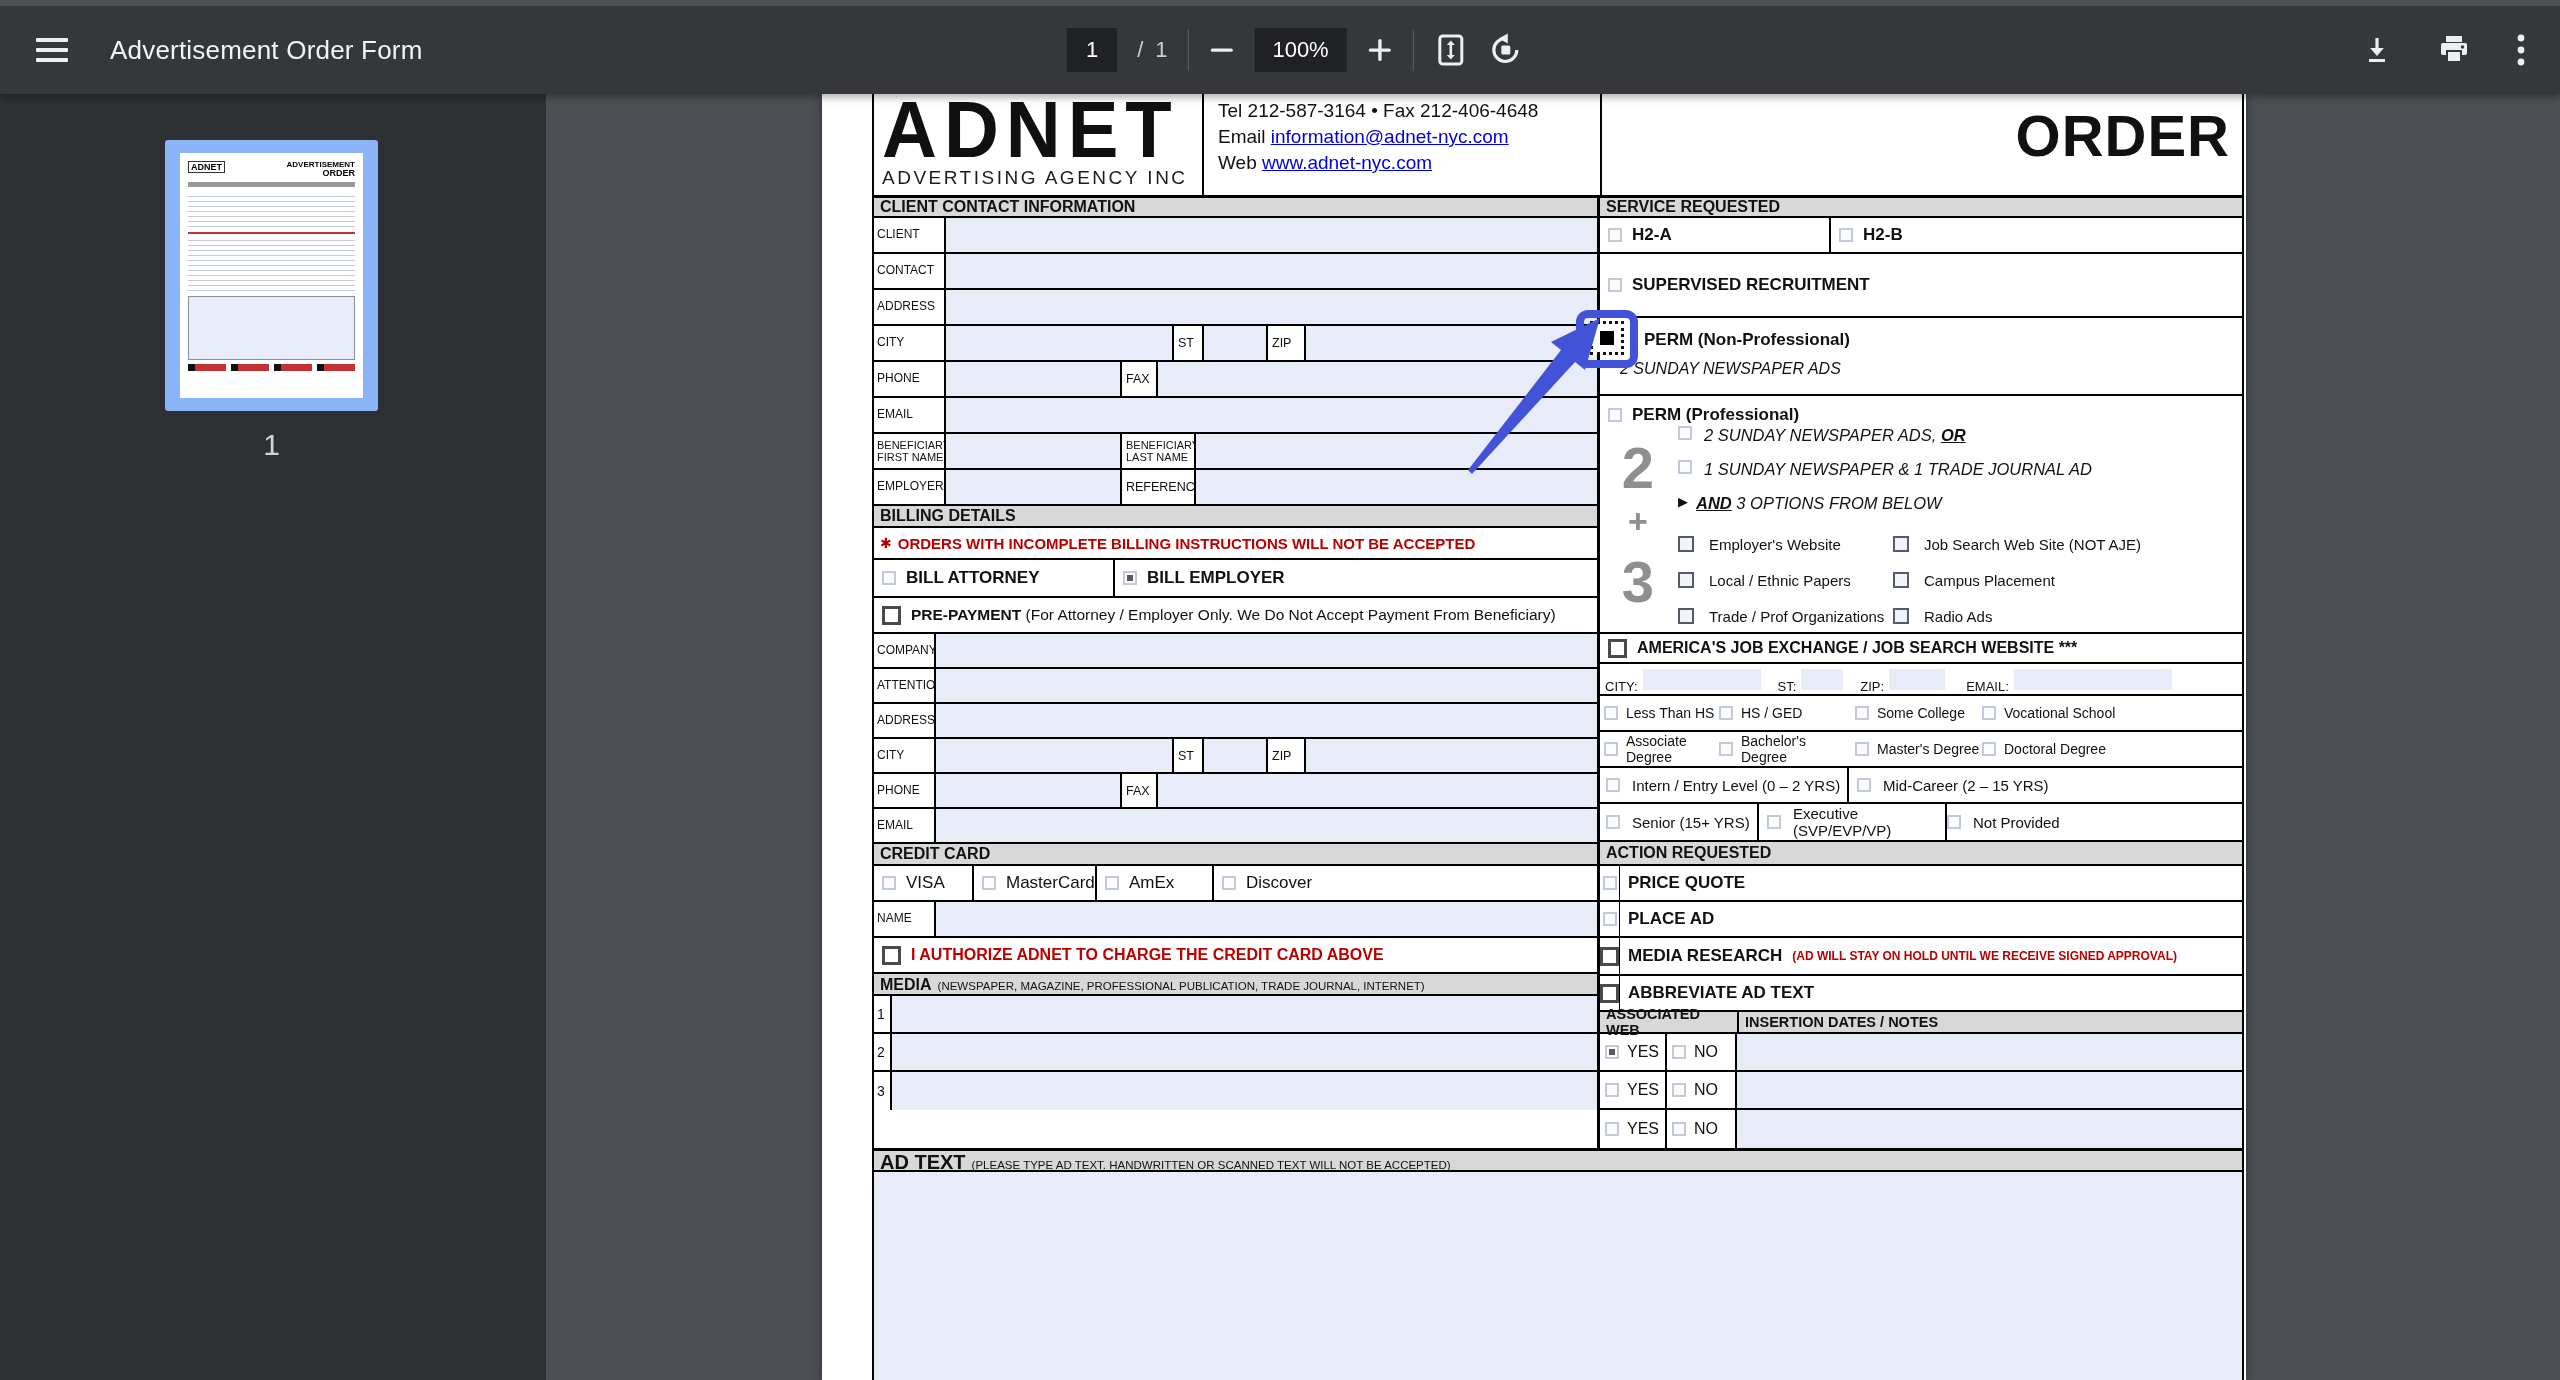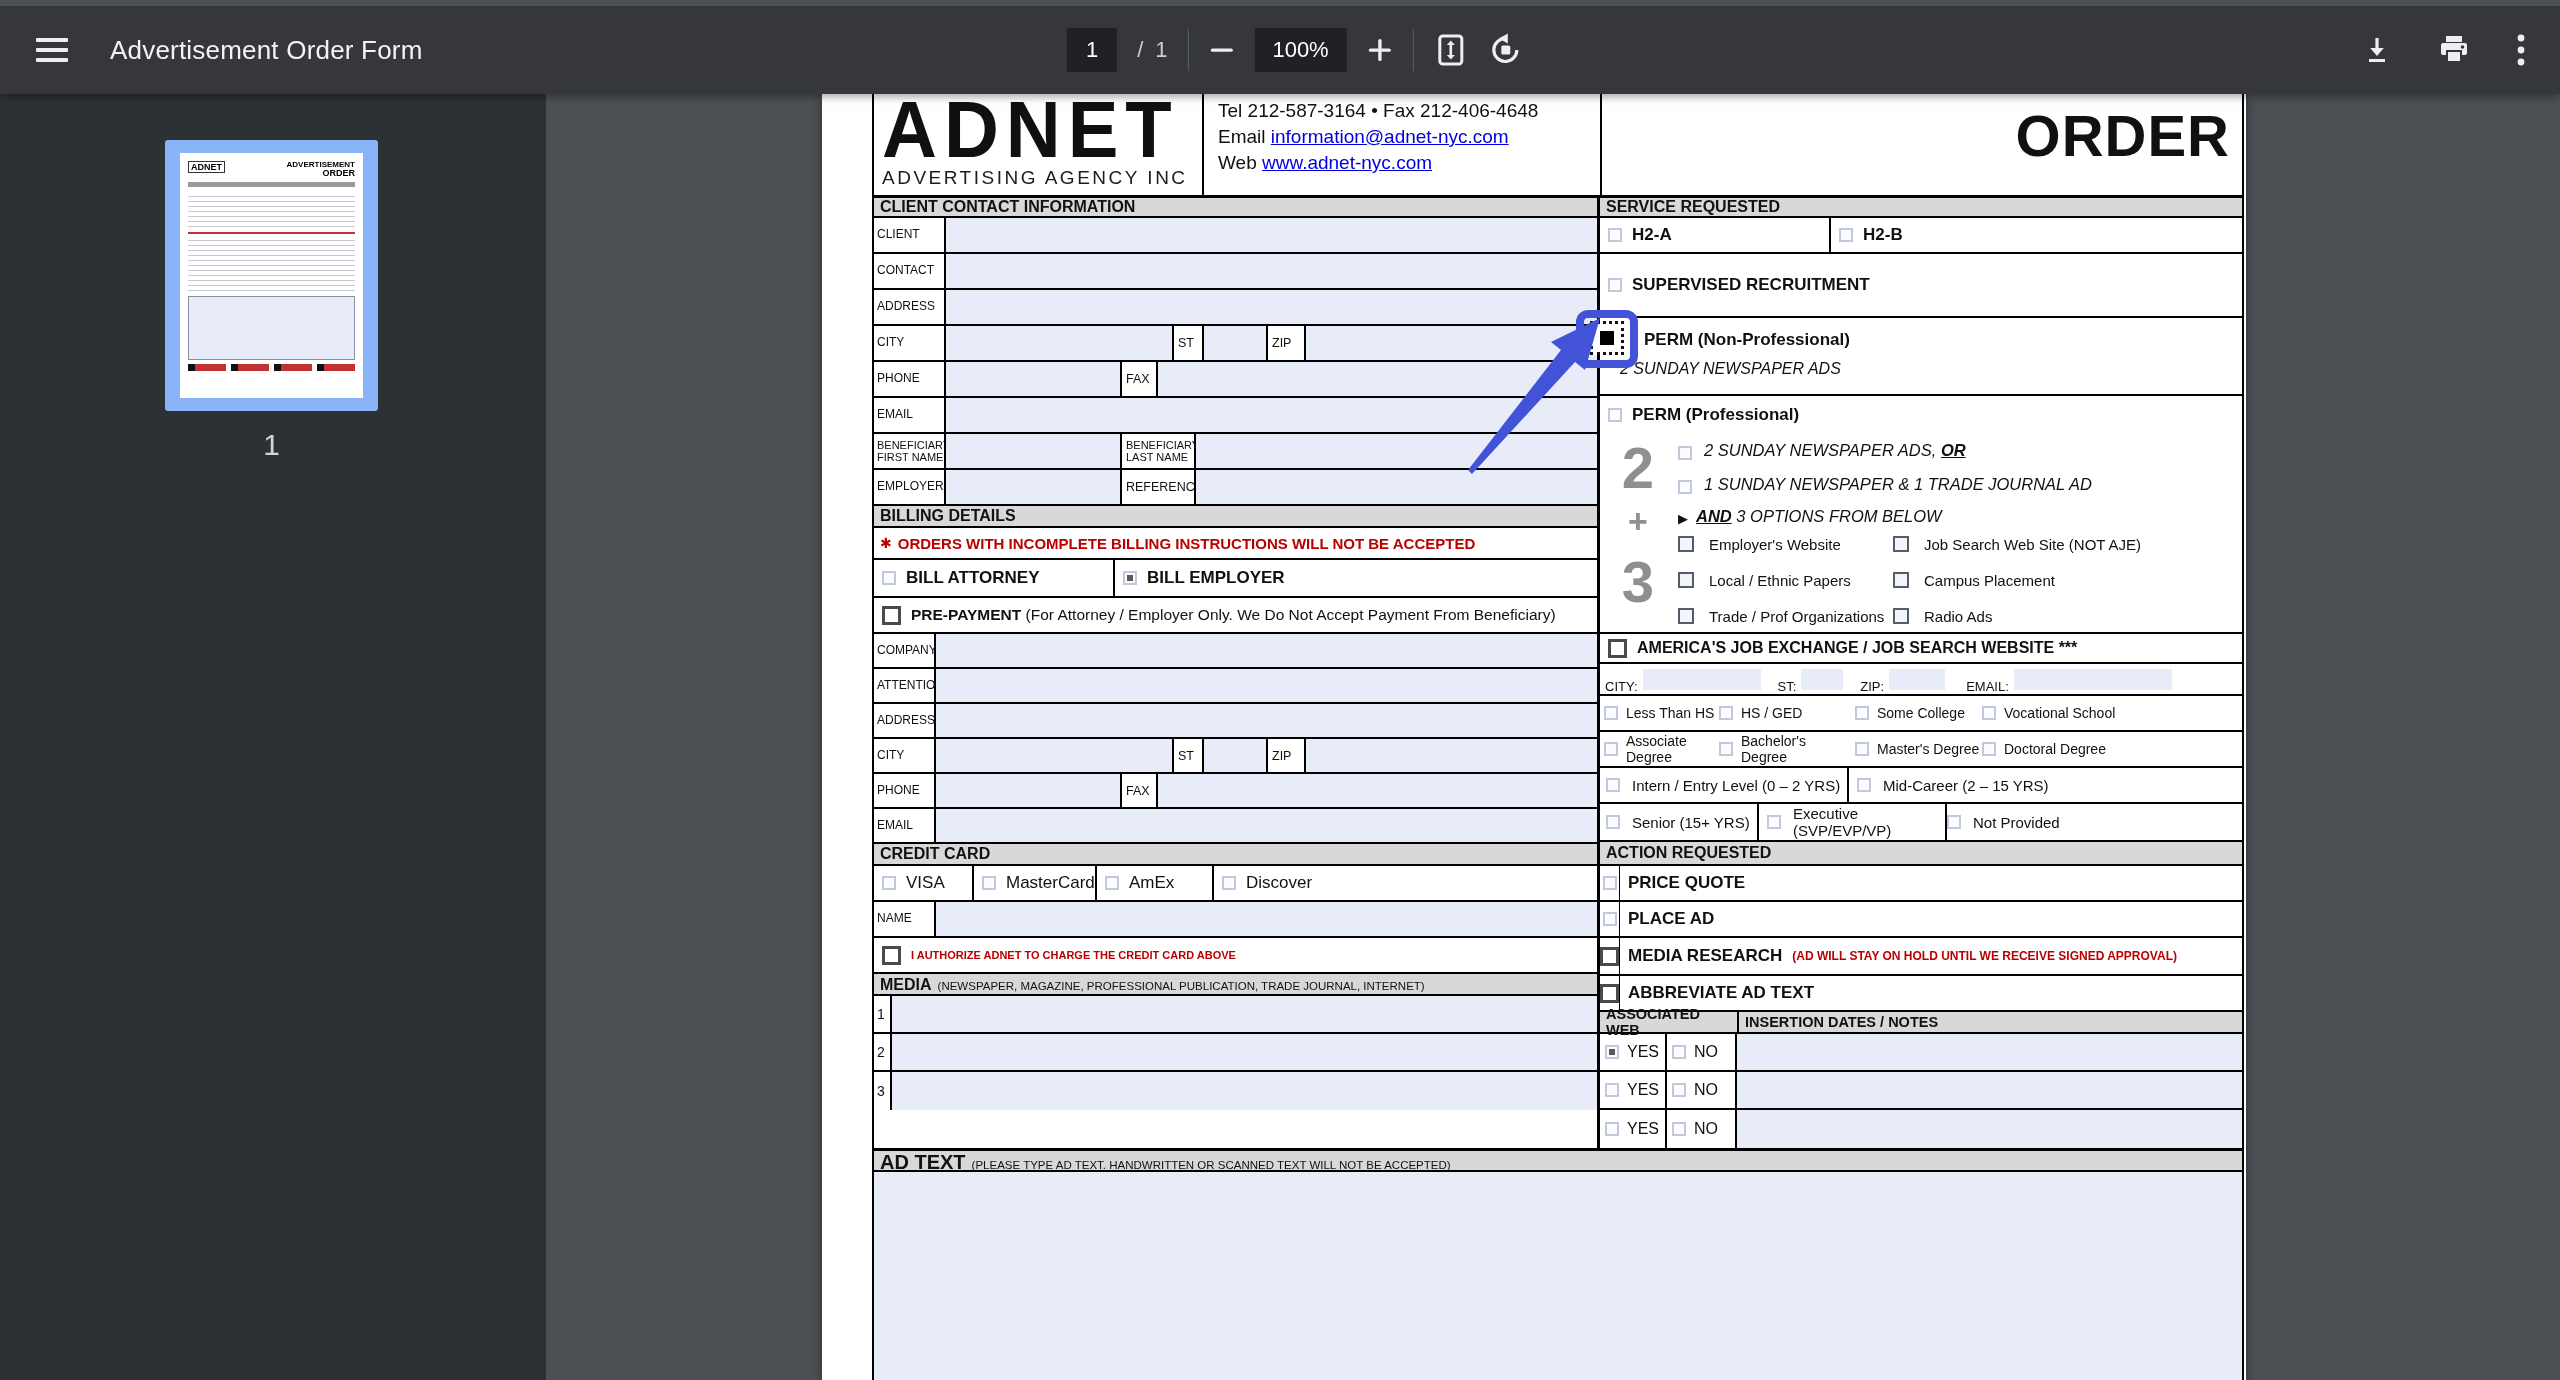--- a/index.html
+++ b/index.html
@@ -90,21 +90,21 @@
 
   
   .perm-cb { position:absolute; left:-10px; top:3px; width:34px; height:34px; border:3px dotted #111;
     background:#fff; z-index:8; cursor:pointer; }
   .perm-cb::after { content:""; position:absolute; inset:7px; background:#000; }
   .gutter { position:absolute; left:0; top:30px; width:76px; height:206px; color:#8f8f8f;
     font-weight:bold; text-align:center; }
   .g2 { position:absolute; top:8px; width:76px; font-size:58px; }
   .gp { position:absolute; top:76px; width:76px; font-size:34px; }
   .g3 { position:absolute; top:122px; width:76px; font-size:58px; }
-  .opt { display:flex; align-items:flex-end; gap:12px; padding-left:78px; font-size:16.5px; }
+  .opt { display:flex; align-items:flex-start; gap:12px; padding-left:78px; font-size:16.5px; }
   .grid2 { display:flex; align-items:center; padding-left:78px; font-size:15px; }
   .gcell { display:flex; align-items:center; gap:15px; }
   .or { font-weight:bold; text-decoration:underline; }
   .cityrow { display:flex; align-items:flex-end; font-size:13px; }
   .cseg { background:#e8ebf8; height:70%; align-self:center; cursor:text; }
   .clab { padding:0 5px; white-space:nowrap; }
   .edu { display:flex; align-items:center; font-size:14px; }
   .edu .gcell { gap:8px; }
   .ar-cb { width:20px; border-right:1.5px solid #000; display:flex; align-items:center; justify-content:center; }
   .ar-lb { flex:1; display:flex; align-items:center; gap:10px; padding-left:8px; }
@@ -368,21 +368,21 @@
         <span class="cb"></span>
         <span style="font-size:17px">Discover</span>
       </div>
     </div>
     <div class="row" style="height:36px">
       <div class="lbl" style="width:62px">NAME</div>
       <div class="inp" style="flex:1"></div>
     </div>
     <div class="row cbrow" style="height:36px">
       <span class="cbl"></span>
-      <span class="red" style="font-weight:bold;font-size:11px">I AUTHORIZE ADNET TO CHARGE THE CREDIT CARD ABOVE</span>
+      <span class="red" style="font-weight:bold;font-size:16px">I AUTHORIZE ADNET TO CHARGE THE CREDIT CARD ABOVE</span>
     </div>
 
     <div class="row gray" style="height:22px;gap:6px;align-items:baseline;padding-top:2px">
       <span style="font-size:16px">MEDIA</span>
       <span class="small-note">(NEWSPAPER, MAGAZINE, PROFESSIONAL PUBLICATION, TRADE JOURNAL, INTERNET)</span>
     </div>
     <div class="row" style="height:38px">
       <div class="num">1</div>
       <div class="inp" style="flex:1"></div>
     </div>

